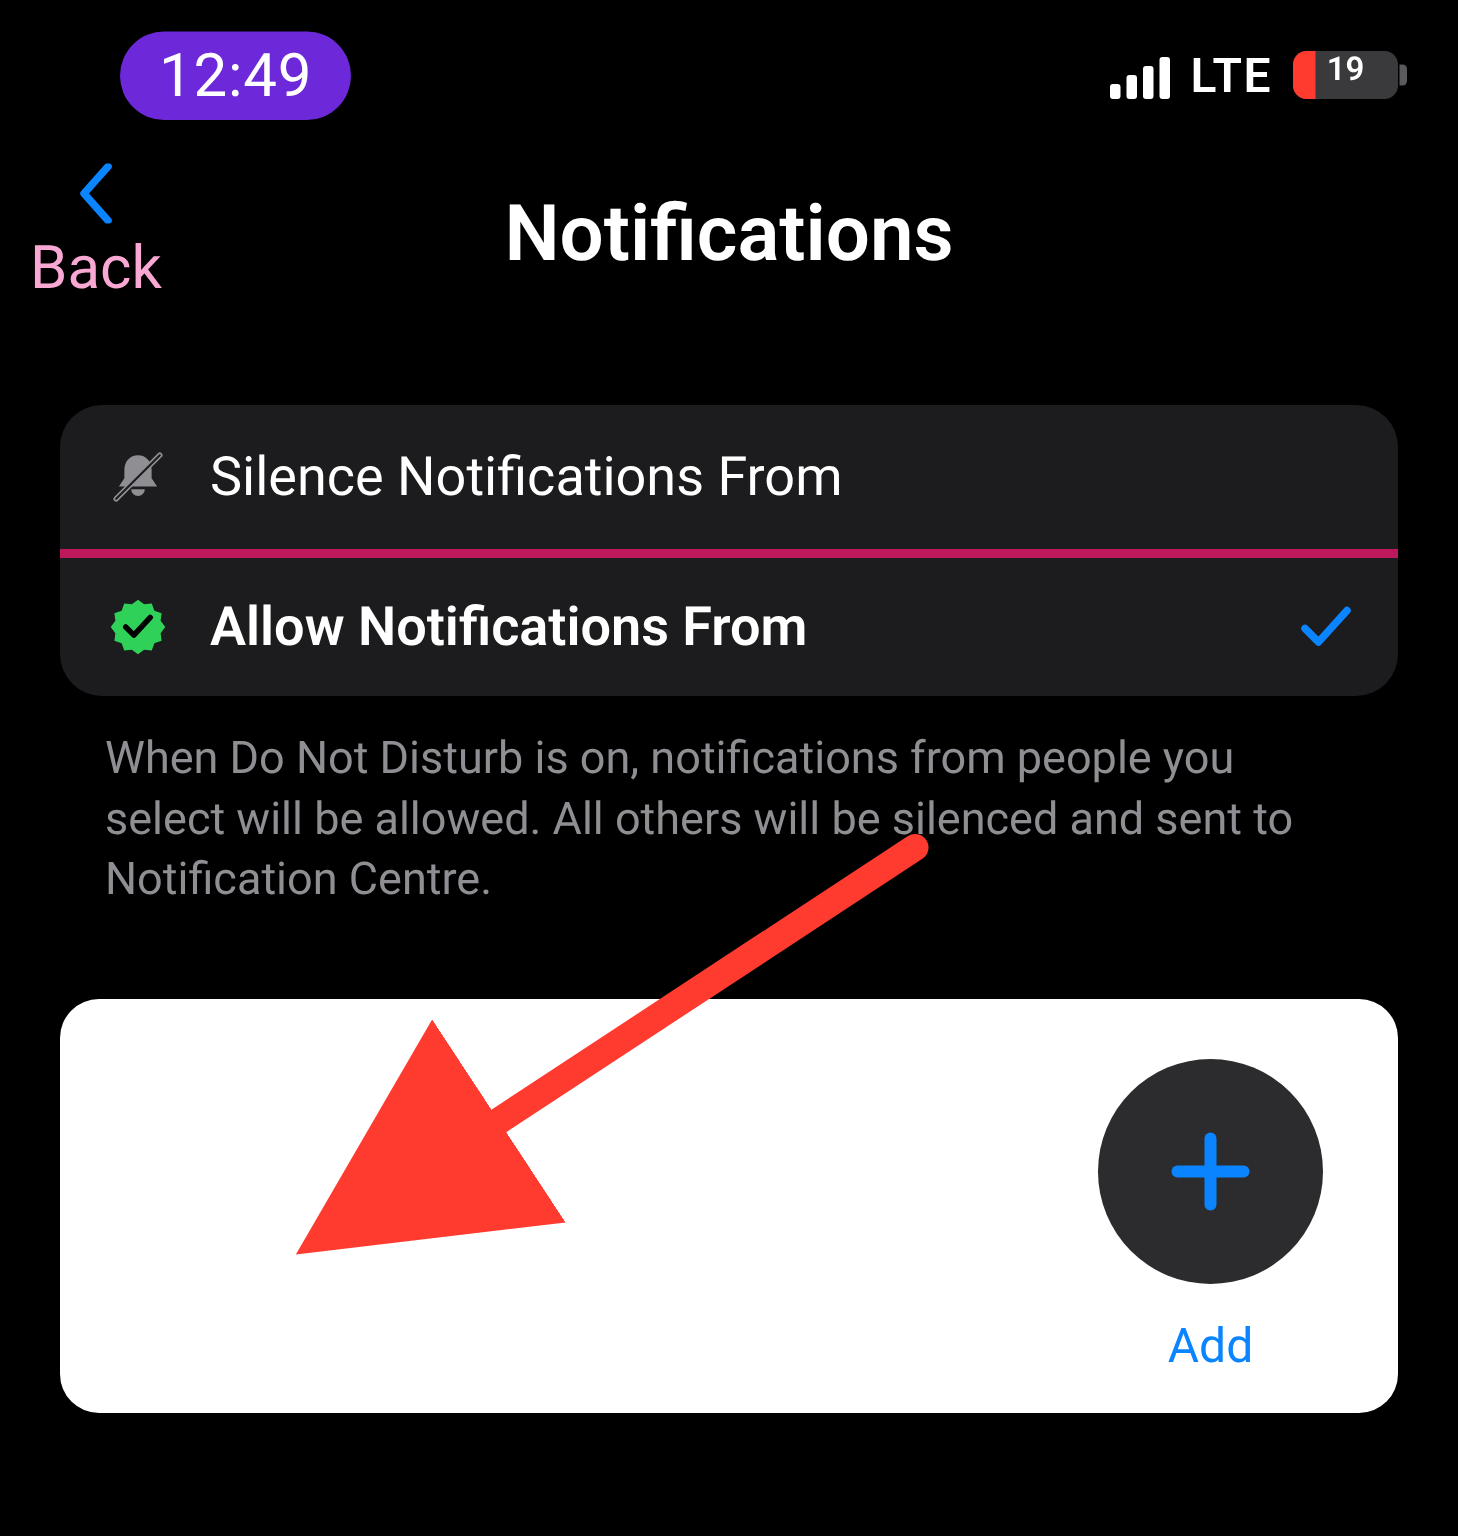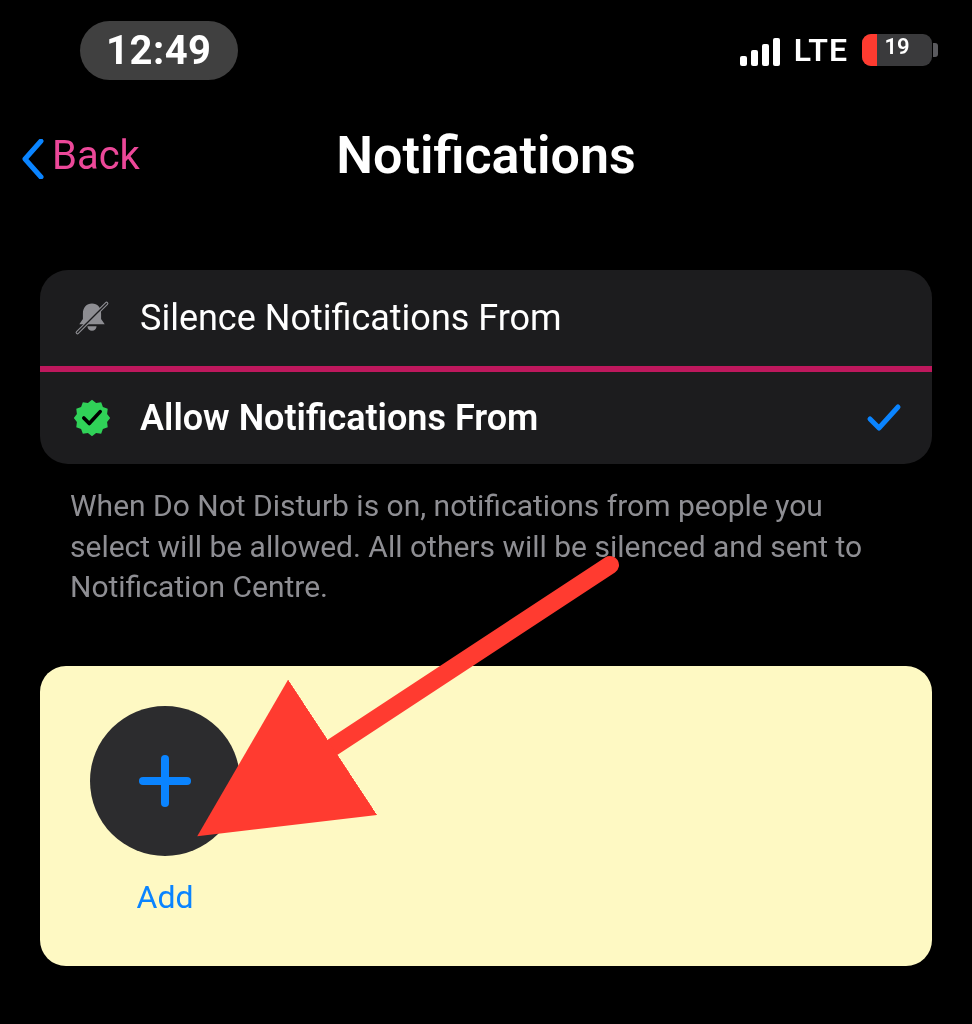--- a/index.html
+++ b/index.html
@@ -17,23 +17,23 @@
   .status-bar {
     position: relative;
     height: 100px;
     width: 100%;
     display: flex;
     align-items: center;
     justify-content: space-between;
     padding: 0 40px 0 80px;
   }
   .time-pill {
-    background: #404040;
+    background: #6d28d9;
     color: #fff;
-    font-weight: 700;
+    font-weight: 400;
     font-size: 40px;
     border-radius: 40px;
     padding: 6px 26px;
     letter-spacing: 0.5px;
   }
   .status-right {
     display: flex;
     align-items: center;
     gap: 14px;
   }
@@ -94,28 +94,29 @@
   
   .nav-header {
     position: relative;
     display: flex;
     align-items: center;
     height: 110px;
     padding: 0 20px;
   }
   .back-btn {
     display: flex;
-    align-items: flex-end;
+    align-items: center;
     gap: 6px;
-    color: #ec4899;
+    color: #f9a8d4;
     font-size: 40px;
     cursor: pointer;
     background: none;
     border: none;
     font-family: inherit;
+    flex-direction: column;
   }
   .chevron-left {
     width: 26px;
     height: 40px;
   }
   .title {
     position: absolute;
     left: 0; right: 0;
     text-align: center;
     font-size: 52px;
@@ -168,24 +169,25 @@
   .footer-text {
     color: #8e8e93;
     font-size: 30px;
     line-height: 1.35;
     padding: 22px 30px 0;
   }
 
   
   .add-card {
     margin-top: 58px;
-    background: #fef9c3;
+    background: #ffffff;
     border-radius: 26px;
-    padding: 40px 50px 50px;
-    display: flex;
+    padding: 40px 50px 26px;
+    display: flex;
+    justify-content: flex-end;
   }
   .add-button {
     display: flex;
     flex-direction: column;
     align-items: center;
     gap: 22px;
     background: none;
     border: none;
     cursor: pointer;
     color: #0a84ff;

